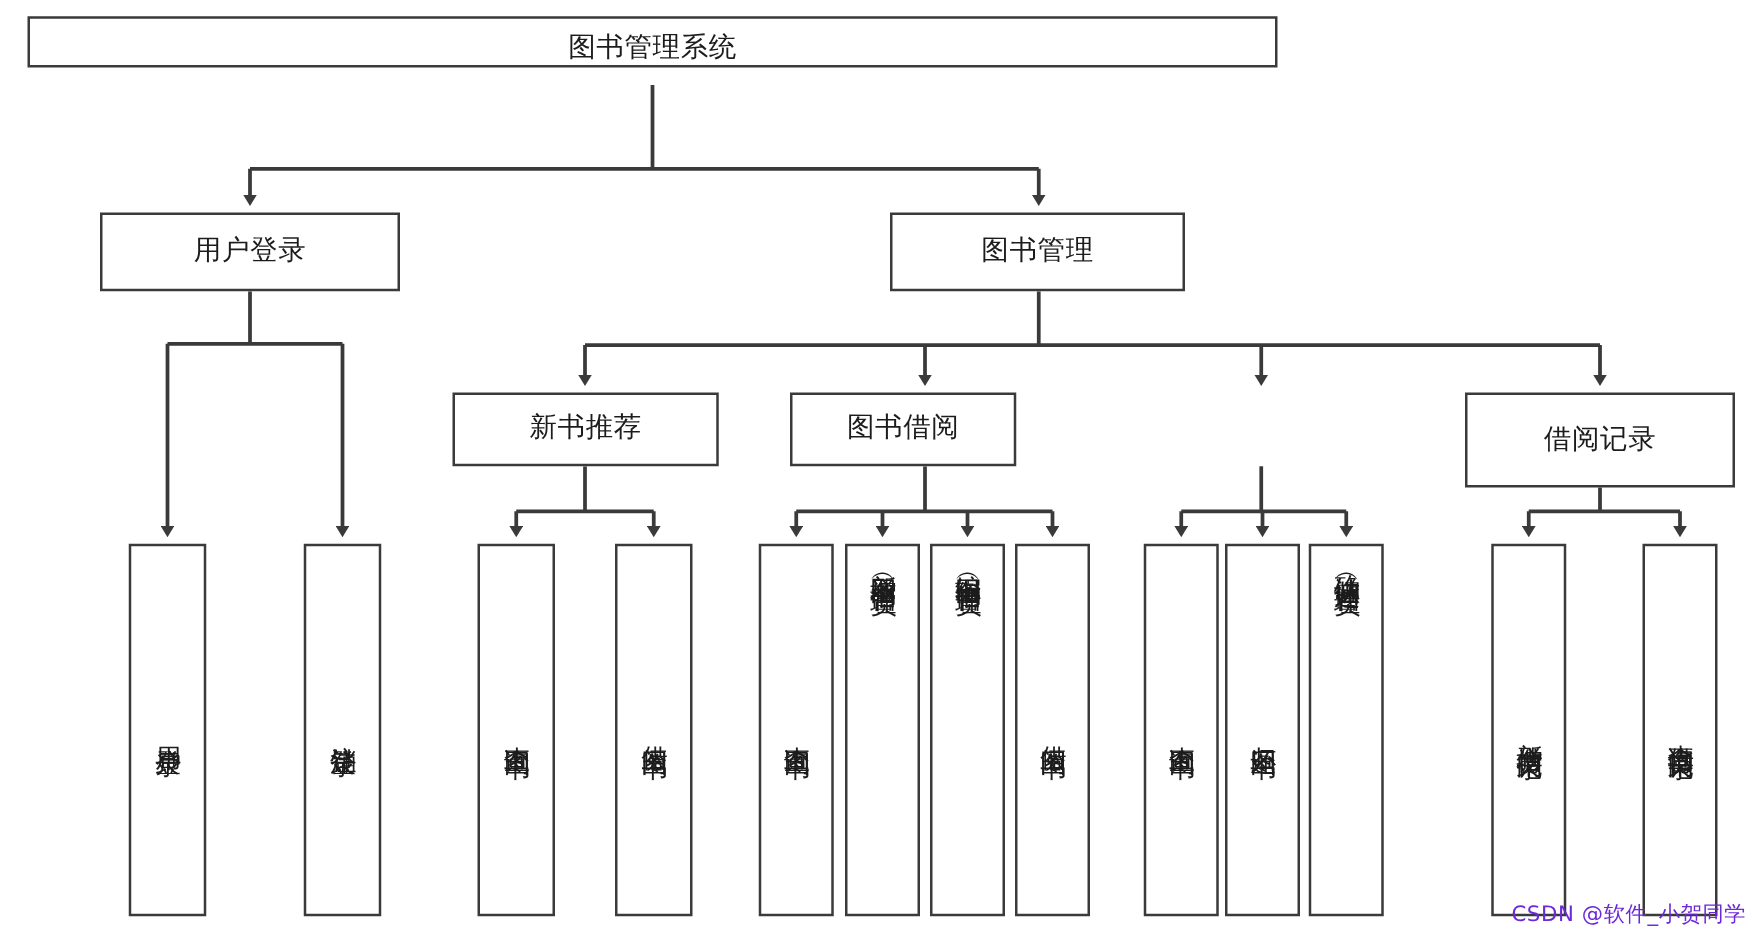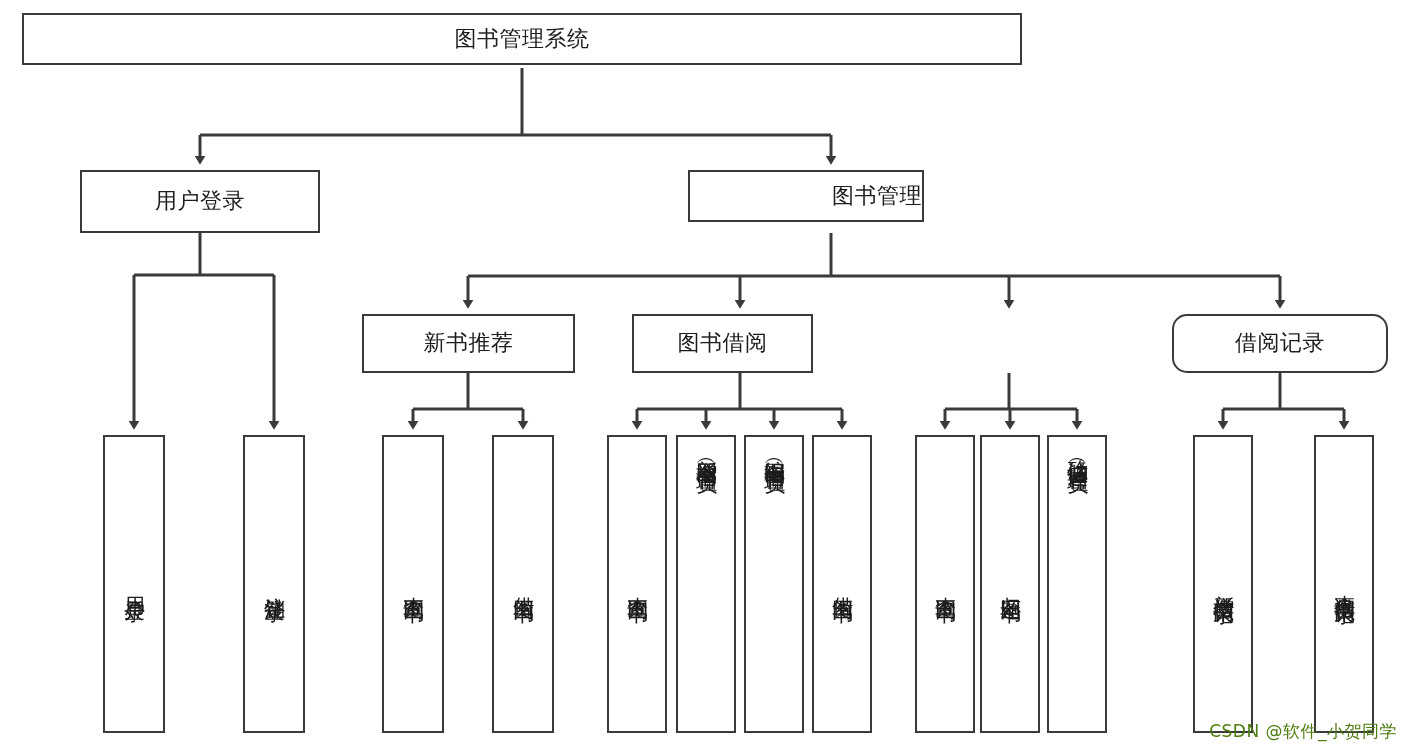--- a/index.html
+++ b/index.html
@@ -56,21 +56,21 @@
     max-height:100%;
   }
   .node.vert.toppad{
     align-items:flex-start;
   }
   .watermark{
     position:absolute;
     right:8px;
     bottom:4px;
     font-size:17px;
-    color:#4d7c0f;
+    color:#6d28d9;
     letter-spacing:0.5px;
     z-index:4;
     white-space:nowrap;
     font-family:"DejaVu Sans","Liberation Sans",sans-serif;
   }
 </style>
 </head>
 <body>
 
 <div id="canvas">
@@ -119,42 +119,42 @@
       <path d="M1010,409 L1010,422" marker-end="url(#arrow)"></path>
       <path d="M1077,409 L1077,422" marker-end="url(#arrow)"></path>
 
       <path d="M1280,373 L1280,409"></path>
       <path d="M1223,409 L1344,409"></path>
       <path d="M1223,409 L1223,422" marker-end="url(#arrow)"></path>
       <path d="M1344,409 L1344,422" marker-end="url(#arrow)"></path>
     </g>
   </svg>
 
-  <div class="node" style="left:22px; top:13px; width:1000px; height:52px;">
+  <div class="node" style="left:22px; top:13px; width:1000px; height:41px;align-items:flex-end;">
     <span class="lbl">图书管理系统</span>
   </div>
 
   <div class="node" style="left:80px; top:170px; width:240px; height:63px;">
     <span class="lbl">用户登录</span>
   </div>
 
-  <div class="node" style="left:688px; top:170px; width:236px; height:52px;justify-content:flex-end;">
+  <div class="node" style="left:712px; top:170px; width:236px; height:63px;">
     <span class="lbl">图书管理</span>
   </div>
 
   <div class="node" style="left:362px; top:314px; width:213px; height:59px;align-items:center;">
     <span class="lbl">新书推荐</span>
   </div>
 
   <div class="node" style="left:632px; top:314px; width:181px; height:59px;">
     <span class="lbl">图书借阅</span>
   </div>
 
 
-  <div class="node" style="left:1172px; top:314px; width:216px; height:59px;border-radius:15px;">
+  <div class="node" style="left:1172px; top:314px; width:216px; height:76px;">
     <span class="lbl">借阅记录</span>
   </div>
 
   <div class="node vert" style="left:103px; top:435px; width:62px; height:298px;">
     <span class="lbl">用户登录</span>
   </div>
   <div class="node vert" style="left:243px; top:435px; width:62px; height:298px;">
     <span class="lbl">注销登录</span>
   </div>
 

